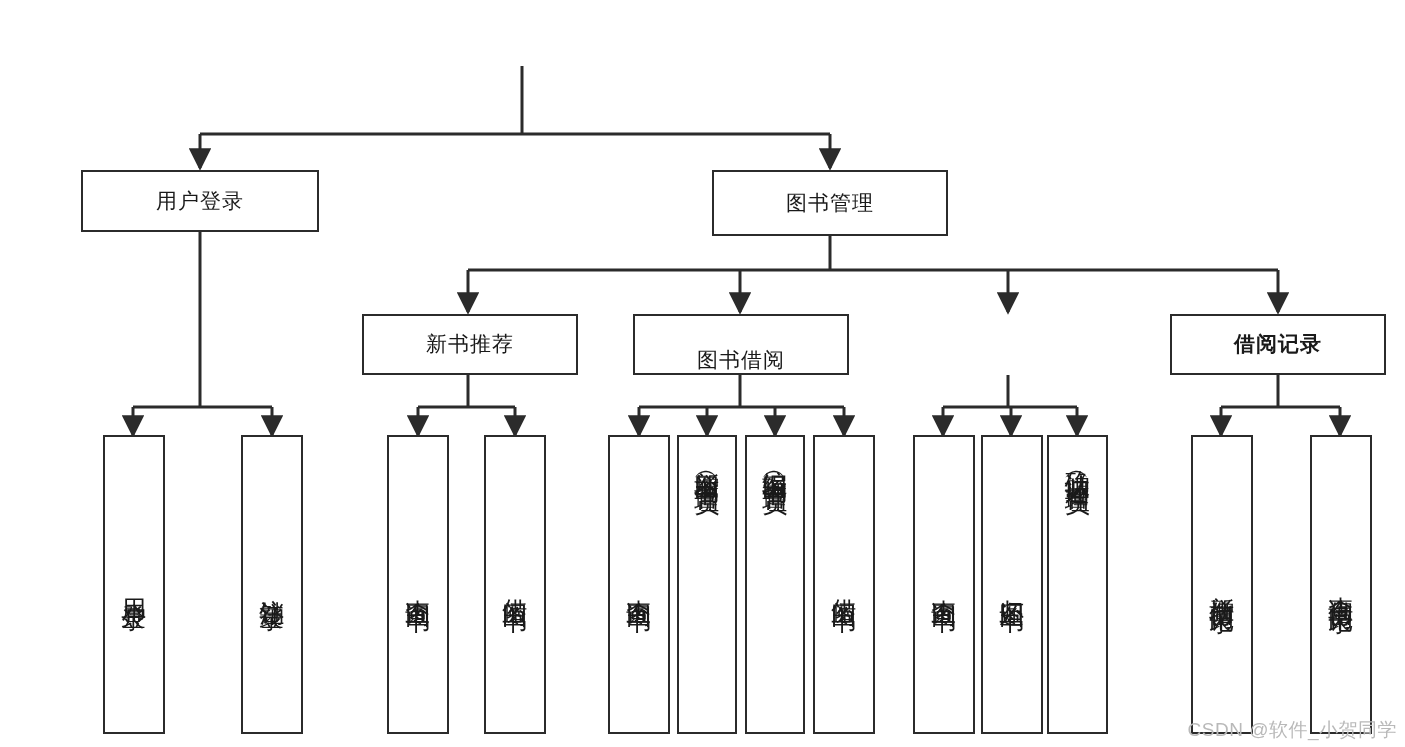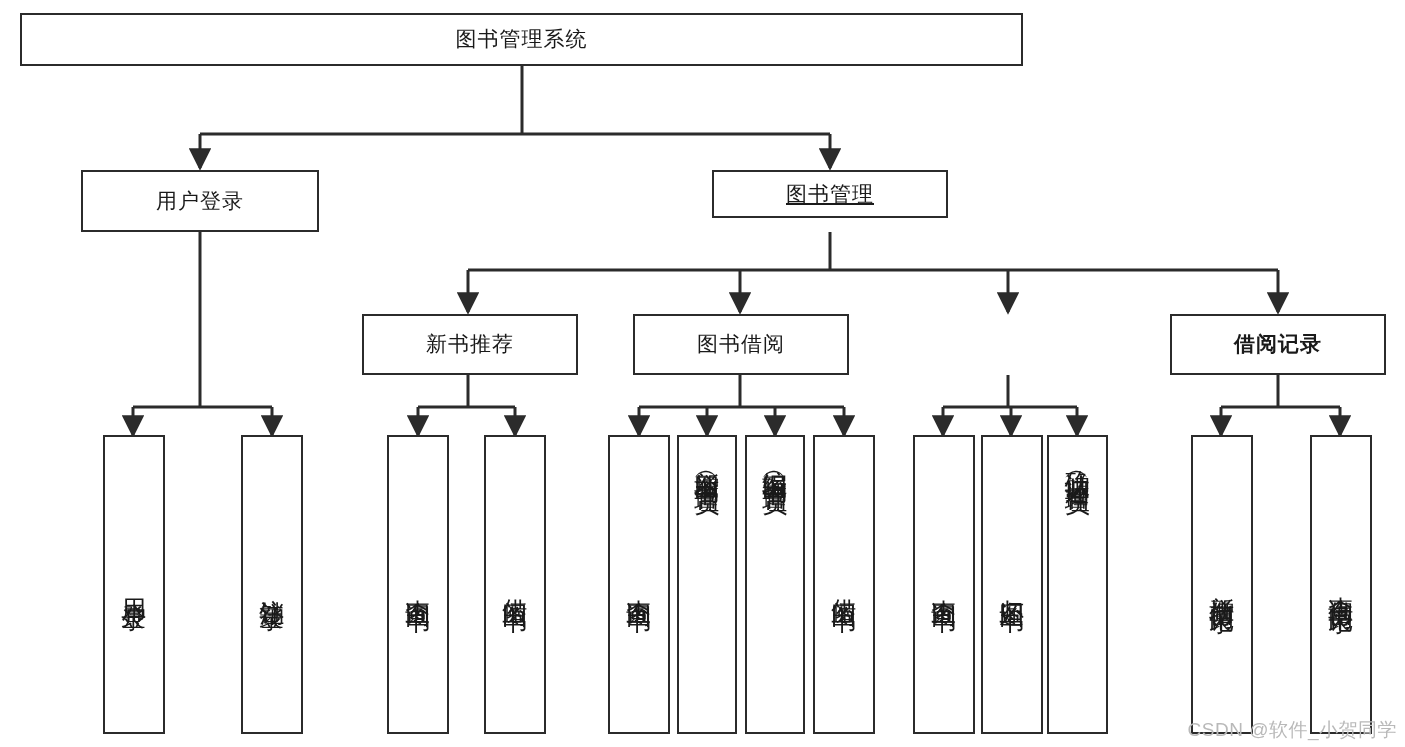--- a/index.html
+++ b/index.html
@@ -125,35 +125,32 @@
       <path d="M 1011 407 L 1011 435" marker-end="url(#arrow)"></path>
       <path d="M 1077 407 L 1077 435" marker-end="url(#arrow)"></path>
 
       <path d="M 1278 375 L 1278 407"></path>
       <path d="M 1221 407 L 1340 407"></path>
       <path d="M 1221 407 L 1221 435" marker-end="url(#arrow)"></path>
       <path d="M 1340 407 L 1340 435" marker-end="url(#arrow)"></path>
     </g>
   </svg>
 
-  <div class="node h" style="left:20px; top:13px; width:1003px; height:53px;">
-    <span class="label">图书管理系统</span>
-  </div>
 
   <div class="node h" style="left:81px; top:170px; width:238px; height:62px;">
     <span class="label">用户登录</span>
   </div>
-  <div class="node h" style="left:712px; top:170px; width:236px; height:48px;text-decoration:underline;">
+  <div class="node h" style="left:712px; top:170px; width:236px; height:66px;">
     <span class="label">图书管理</span>
   </div>
 
   <div class="node h" style="left:362px; top:314px; width:216px; height:61px;">
     <span class="label">新书推荐</span>
   </div>
-  <div class="node h" style="left:633px; top:314px; width:216px; height:61px;">
+  <div class="node h" style="left:633px; top:314px; width:216px; height:61px;align-items:flex-end;">
     <span class="label">图书借阅</span>
   </div>
   <div class="node h" style="left:1170px; top:314px; width:216px; height:61px;font-weight:bold;">
     <span class="label">借阅记录</span>
   </div>
 
   <div class="node v mid" style="left:103px; top:435px; width:62px; height:299px;">
     <span class="label">用户登录</span>
   </div>
   <div class="node v mid" style="left:241px; top:435px; width:62px; height:299px;">

